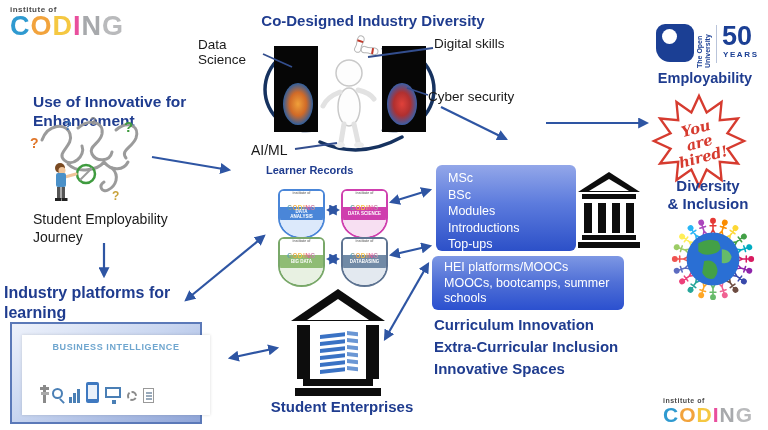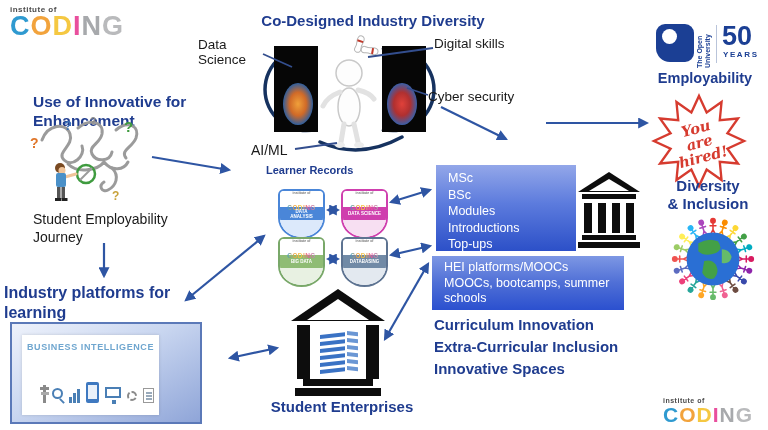--- a/index.html
+++ b/index.html
@@ -14,34 +14,34 @@
   .ioc-word.small{font-size:21px;}
   .ioc-small.small{font-size:7px;}
   
   .ou-shield{width:38px;height:38px;background:var(--oublue);border-radius:9px 9px 9px 14px;position:absolute;}
   .ou-shield .dot{position:absolute;left:6px;top:5px;width:15px;height:15px;background:#fff;border-radius:50%;}
   .ou-vert{position:absolute;width:44px;height:16px;font-size:7px;font-weight:bold;color:var(--oublue);line-height:8px;transform:rotate(-90deg);text-align:left;}
   .ou-div{position:absolute;width:1px;background:#b9c4da;}
   .ou-50{position:absolute;font-size:27px;font-weight:bold;color:var(--oublue);line-height:26px;}
   .ou-years{position:absolute;font-size:8px;font-weight:bold;letter-spacing:1.6px;color:var(--oublue);}
   
-  .bluebox{background:linear-gradient(180deg,#93a7e9 0%,#5c7bdd 45%,#2c50c8 100%);color:#fff;font-size:12.5px;line-height:16.5px;}
+  .bluebox{background:linear-gradient(180deg,#93a7e9 0%,#5c7bdd 45%,#2c50c8 100%);color:#fff;font-size:12.5px;line-height:16.5px;border-radius:6px;}
   
   .shield{position:absolute;width:47px;height:50px;background:#fff;border:2px solid #888;border-radius:6px 6px 50% 50%/6px 6px 42% 42%;overflow:hidden;box-sizing:border-box;}
   .shield .top{height:15px;text-align:center;padding-top:1px;background:#fff;}
   .shield .band{height:13px;text-align:center;color:#fff;font-weight:bold;font-size:4.5px;line-height:5px;display:flex;align-items:center;justify-content:center;}
   .shield .tint{height:20px;}
   .mini-ioc-small{display:block;font-size:3.5px;line-height:3.5px;color:#777;font-weight:bold;}
   .mini-coding{display:inline-block;font-size:6.5px;line-height:7px;font-weight:bold;letter-spacing:.4px;
     background:linear-gradient(90deg,#2f9ad0,#f2a33c,#f5c842,#e94f9d,#a7a9ac);
     -webkit-background-clip:text;background-clip:text;color:transparent;}
   
   .bi-box{left:10px;top:322px;width:192px;height:102px;border:2px solid #5b79b8;box-sizing:border-box;
     background:linear-gradient(150deg,#eef2fb 0%,#c9d6f0 45%,#8fa5d8 100%);}
-  .bi-panel{position:absolute;left:10px;top:11px;width:137px;height:80px;background:#fff;box-shadow:0 0 3px rgba(0,0,0,.15);}
+  .bi-panel{position:absolute;left:10px;top:11px;width:152px;height:80px;background:#fff;box-shadow:0 0 3px rgba(0,0,0,.15);padding-left:36px;}
   .bi-title{position:absolute;left:0;top:7px;width:100%;text-align:center;font-size:9px;font-weight:bold;letter-spacing:.6px;color:#6fa6cf;}
   .bi-row{position:absolute;left:4px;top:26px;width:144px;height:48px;display:flex;align-items:flex-end;justify-content:center;gap:6px;padding-bottom:6px;box-sizing:border-box;}
   .ic{position:relative;}
   .ic-post{width:3px;height:18px;background:#8a8a8a;}
   .ic-post:before{content:"";position:absolute;left:-3px;top:2px;width:9px;height:3px;background:#8a8a8a;}
   .ic-post:after{content:"";position:absolute;left:-2px;top:7px;width:8px;height:3px;background:#aaa;}
   .ic-mag{width:11px;height:11px;border:2px solid #4a7fb5;border-radius:50%;box-sizing:border-box;margin-bottom:4px;}
   .ic-mag:after{content:"";position:absolute;left:7px;top:8px;width:2px;height:6px;background:#4a7fb5;transform:rotate(-45deg);}
   .ic-bars{display:flex;align-items:flex-end;gap:1px;height:14px;}
   .ic-bars i{display:block;width:3px;background:#4a7fb5;}

